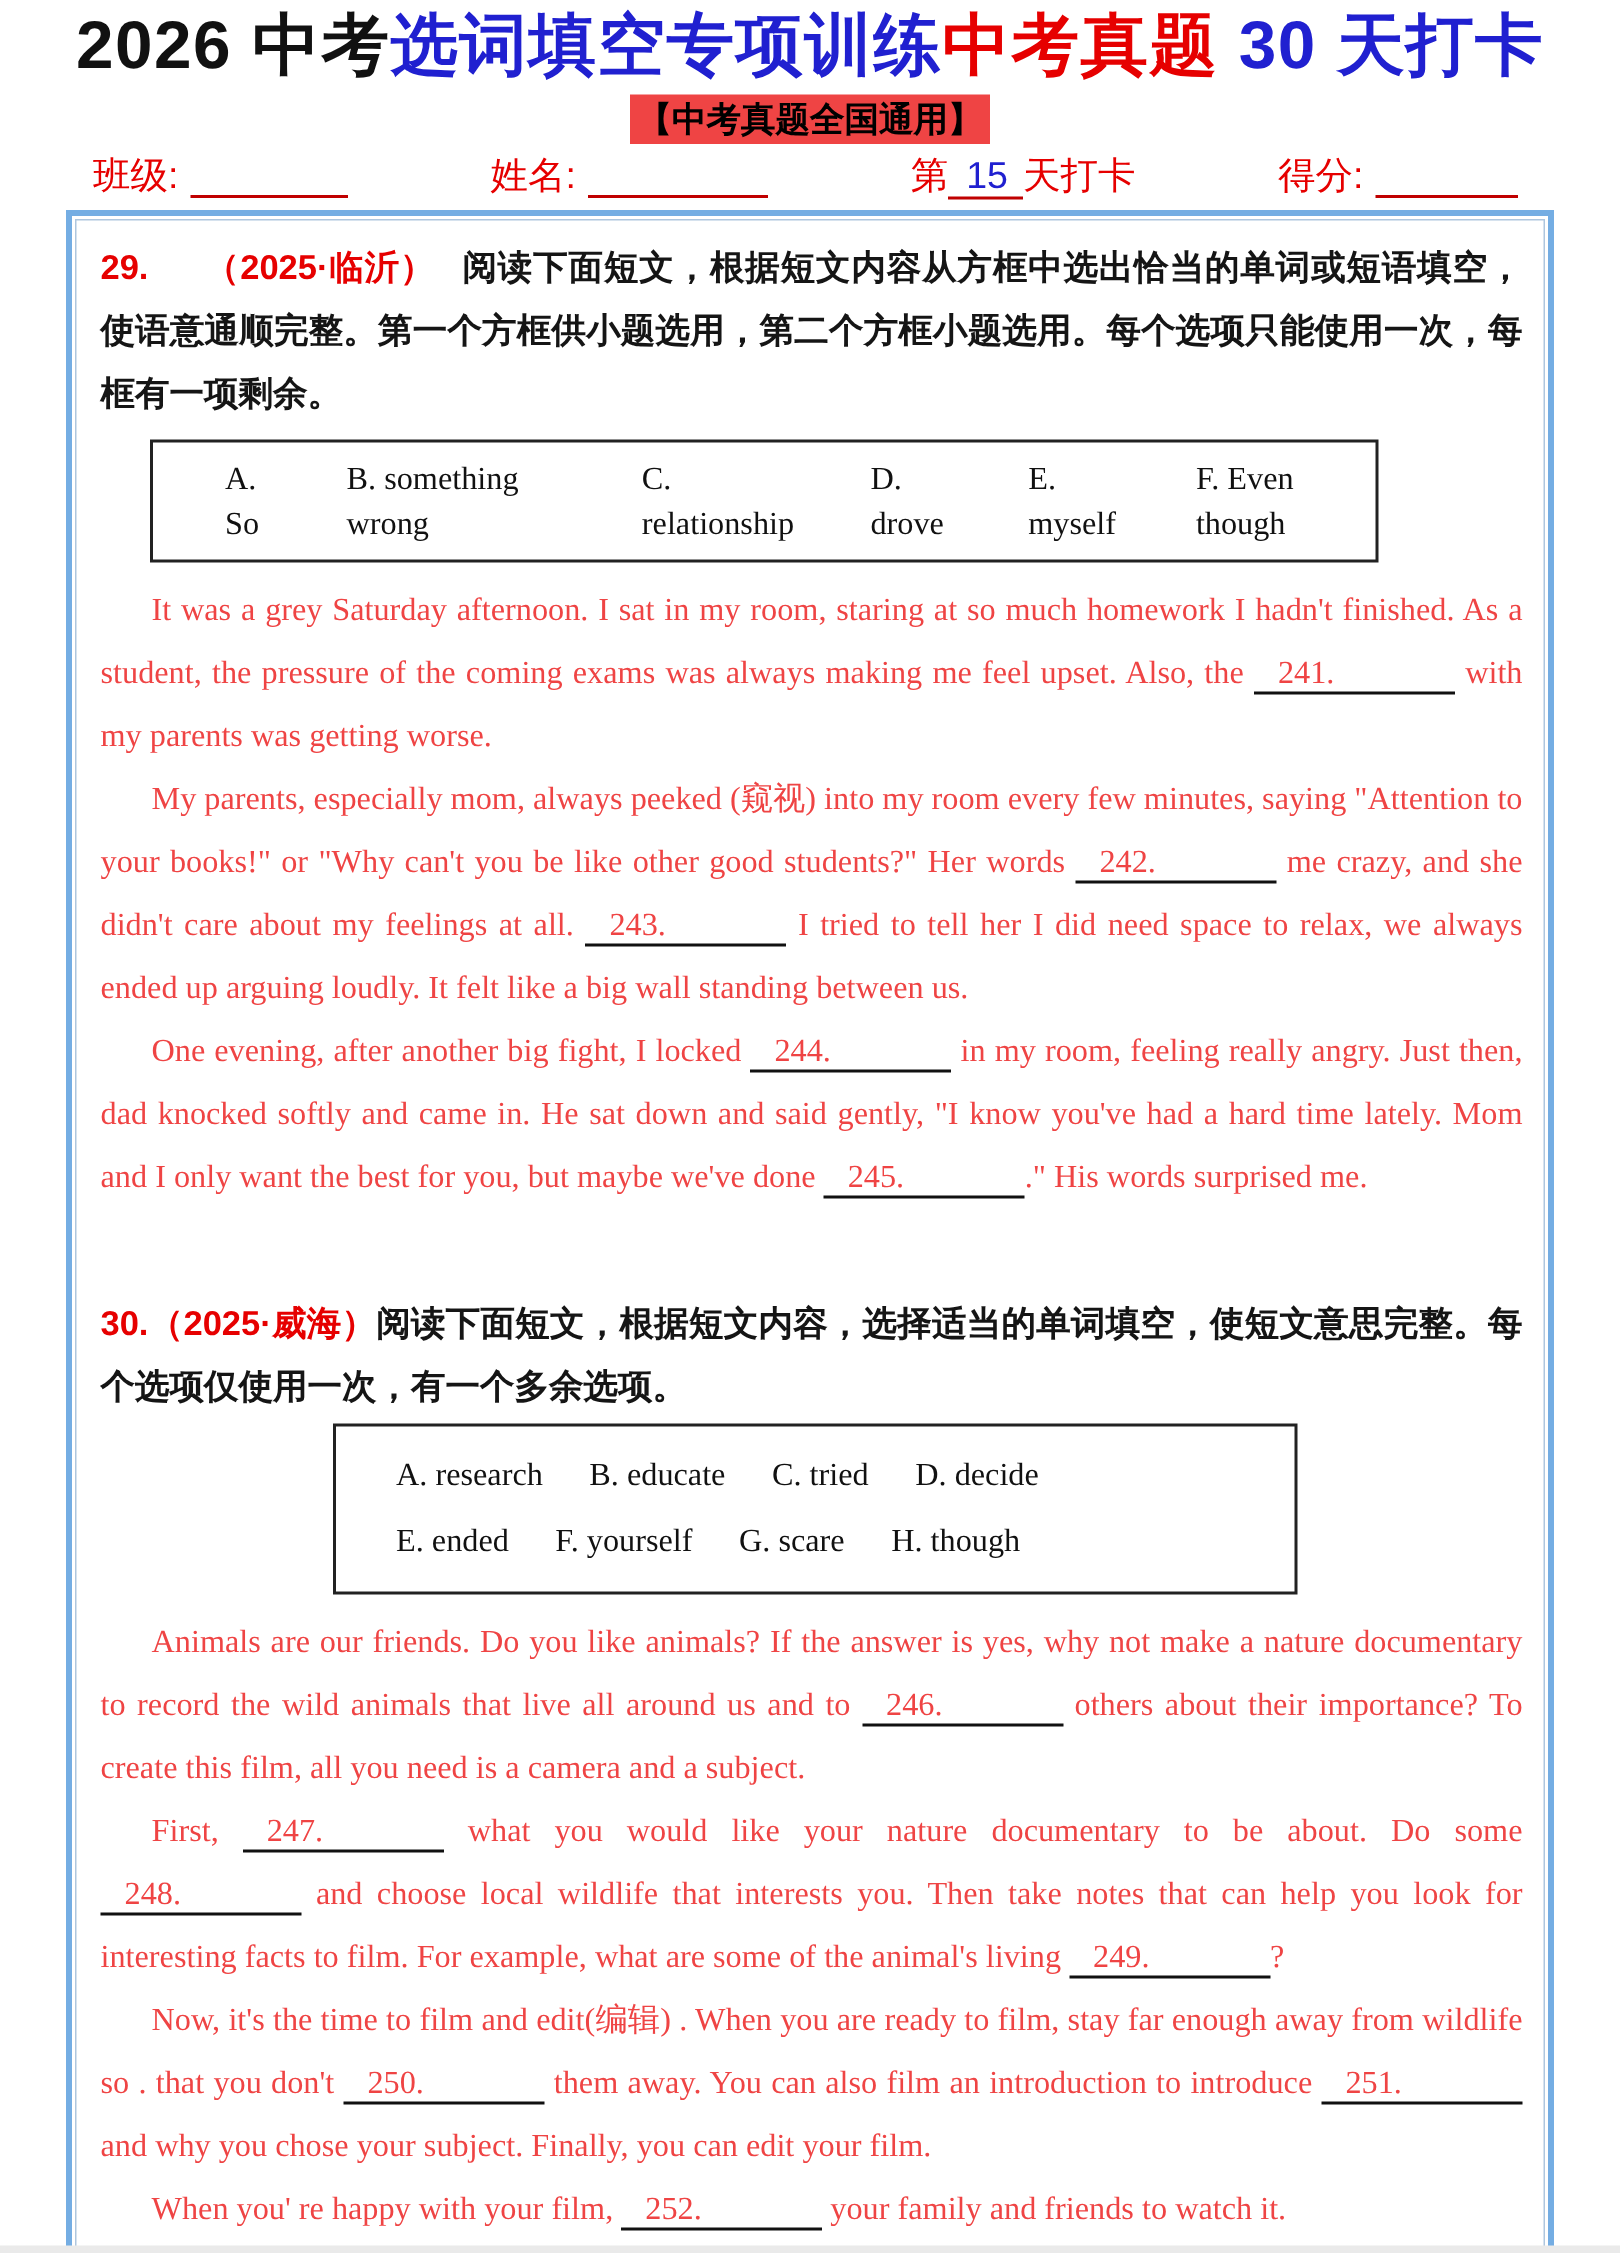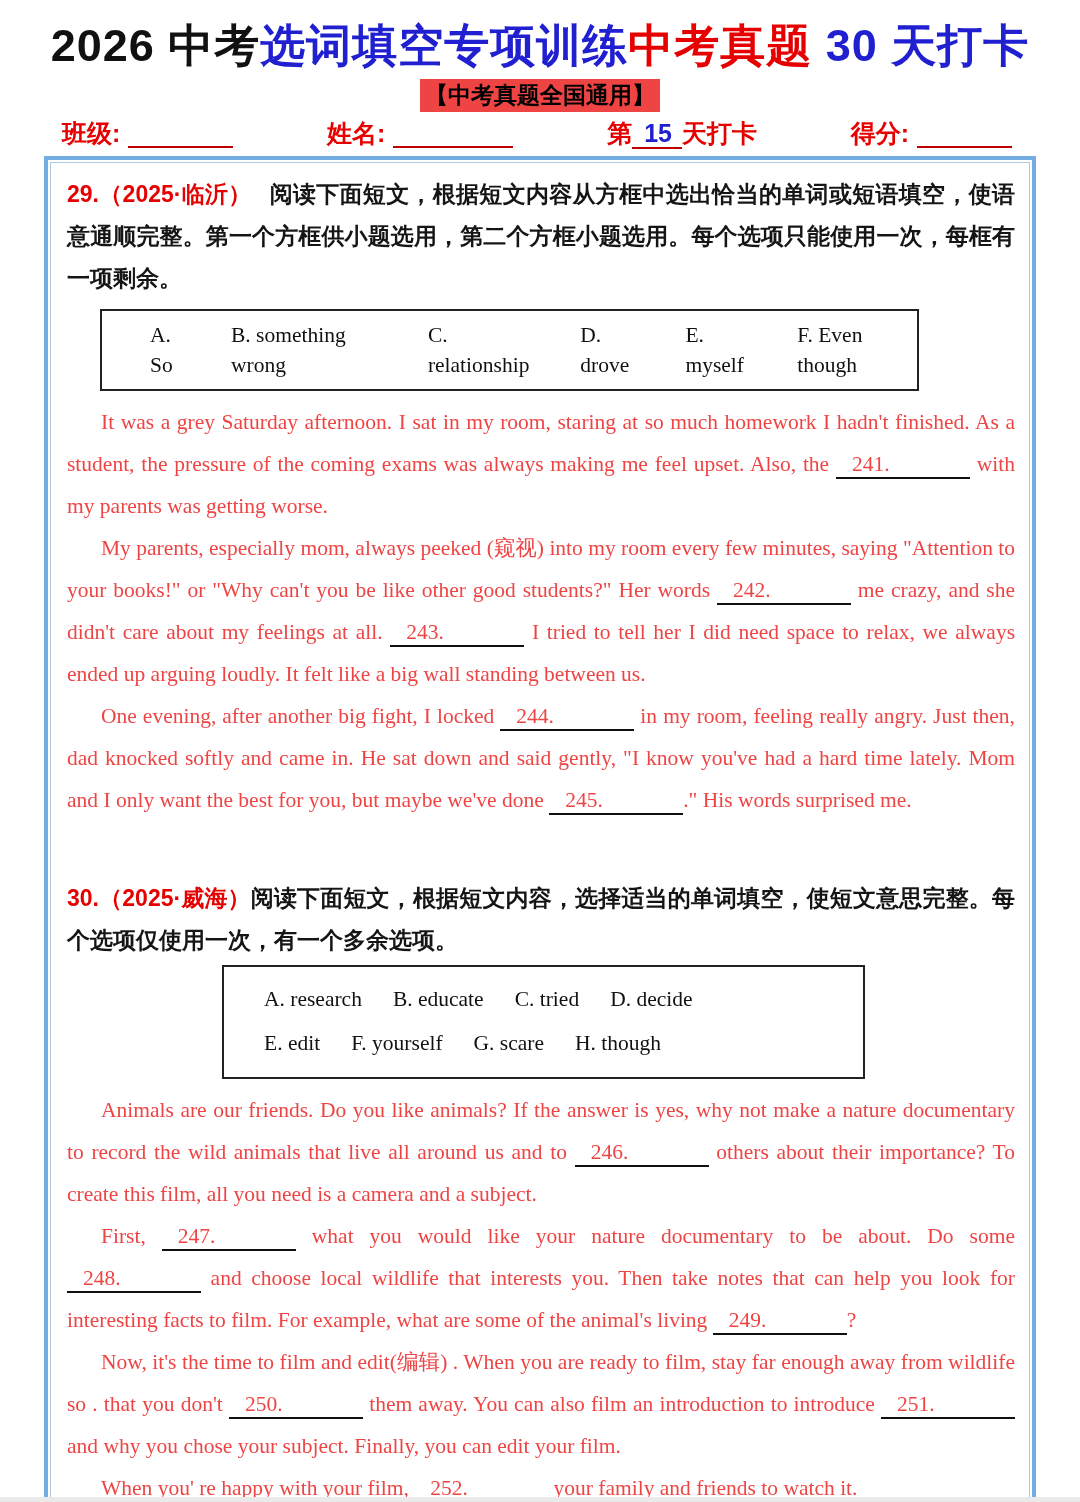--- a/index.html
+++ b/index.html
@@ -5,21 +5,20 @@
   html,body{margin:0;padding:0;background:#ffffff;}
   .page{
     position:relative;
     width:1080px;height:1502px;
     background:#ffffff;
     overflow:hidden;
     font-family:"Liberation Sans",sans-serif;
   }
   
   .page-title{
-    padding-top:16px;
     text-align:center;
     font-size:45px;
     font-weight:bold;
     letter-spacing:1px;
     white-space:nowrap;
   }
   .subtitle-row{text-align:center;margin-top:3px;}
   .subtitle-badge{
     display:inline-block;
     background:#ef4444;
@@ -27,21 +26,21 @@
     font-weight:bold;
     font-size:23px;
     padding:1px 5px;
   }
   .info-row{
     display:flex;
     justify-content:space-between;
     align-items:flex-end;
     margin:6px 68px 8px 62px;
     font-size:25px;
-    font-weight:bold;
+    font-weight:normal;
     color:#e60000;
     line-height:30px;
   }
   .info-group{white-space:nowrap;}
   .u-line{
     display:inline-block;
     border-bottom:2px solid #c00000;
     height:24px;
     vertical-align:bottom;
   }
@@ -67,21 +66,21 @@
   }
   
   .ex-head{
     font-size:23px;
     line-height:42px;
     font-weight:bold;
     color:#151515;
     text-align:justify;
   }
   .ex-label{color:#e60000;}
-  .ex29 .ex-source{margin-right:18px;}
+  .ex29 .ex-source{margin-right:18px;margin-left:37px;}
   .word-bank{
     border:2px solid #222222;
     font-family:"Liberation Serif",serif;
     font-weight:normal;
     font-size:21.5px;
     color:#111111;
   }
   .bank1{margin:10px 96px 10px 33px;padding:9px 0 9px 48px;}
   .bank1 .bank-row{display:flex;gap:36px;line-height:30px;}
   .bank2{margin:4px 150px 10px 155px;padding:10px 0 12px 40px;}
@@ -167,21 +166,21 @@
           <span class="ex-label">30.</span><span class="ex-label ex-source">（2025·威海）</span><span>阅读下面短文，根据短文内容，选择适当的单词填空，使短文意思完整。每个选项仅使用一次，有一个多余选项。</span>
         </div>
         <div class="word-bank bank2">
             <div class="bank-row">
               <span class="bank-opt">A. research</span>
               <span class="bank-opt">B. educate</span>
               <span class="bank-opt">C. tried</span>
               <span class="bank-opt">D. decide</span>
             </div>
             <div class="bank-row">
-              <span class="bank-opt">E. edit</span>
+              <span class="bank-opt">E. ended</span>
               <span class="bank-opt">F. yourself</span>
               <span class="bank-opt">G. scare</span>
               <span class="bank-opt">H. though</span>
             </div>
           </div>
         <div class="passage">
             <p class="para">Animals are our friends. Do you like animals? If the answer is yes, why not make a nature documentary to record the wild animals that live all around us and to <span class="blank"><span class="blank-num">246.</span></span> others about their importance? To create this film, all you need is a camera and a subject.</p>
             <p class="para">First, <span class="blank"><span class="blank-num">247.</span></span> what you would like your nature documentary to be about. Do some <span class="blank"><span class="blank-num">248.</span></span> and choose local wildlife that interests you. Then take notes that can help you look for interesting facts to film. For example, what are some of the animal's living <span class="blank"><span class="blank-num">249.</span></span>?</p>
             <p class="para">Now, it's the time to film and edit(编辑) . When you are ready to film, stay far enough away from wildlife so . that you don't <span class="blank"><span class="blank-num">250.</span></span> them away. You can also film an introduction to introduce <span class="blank"><span class="blank-num">251.</span></span> and why you chose your subject. Finally, you can edit your film.</p>
             <p class="para">When you' re happy with your film, <span class="blank"><span class="blank-num">252.</span></span> your family and friends to watch it.</p>

